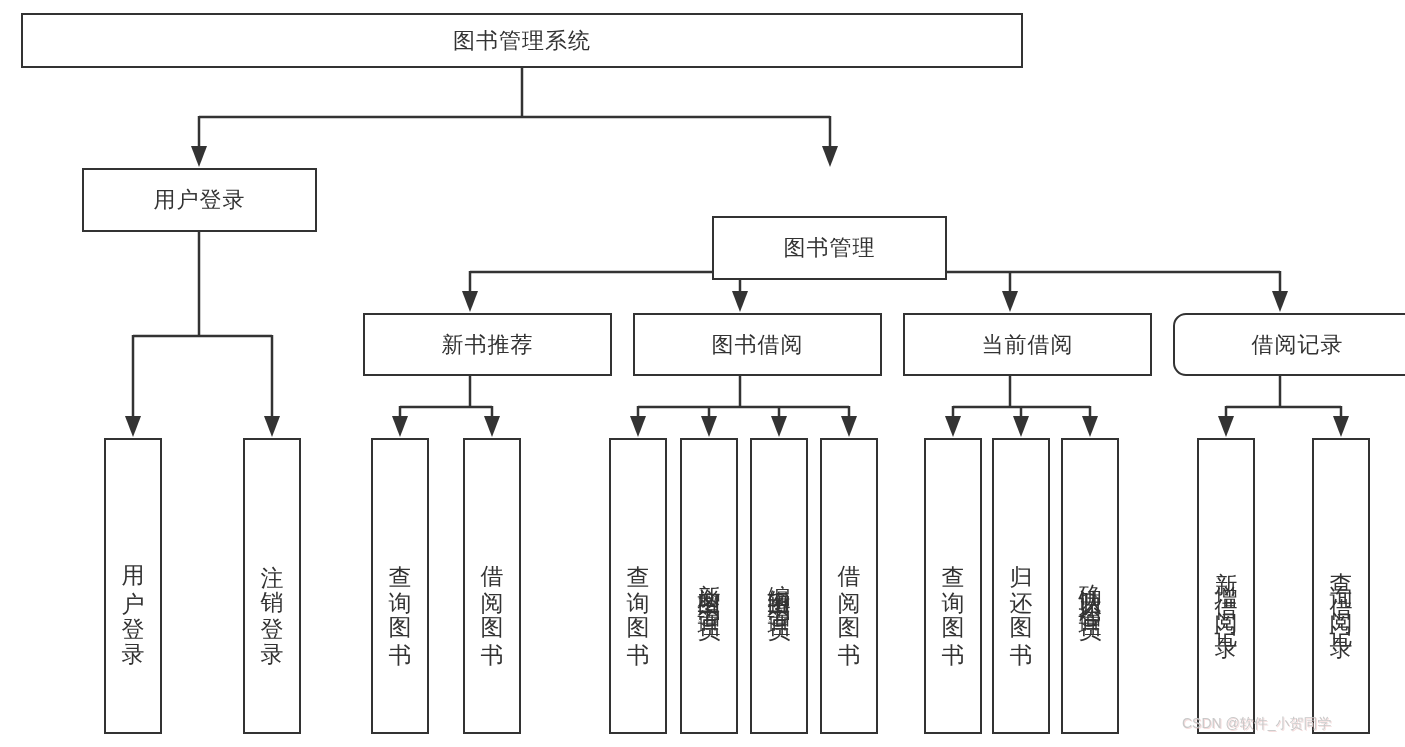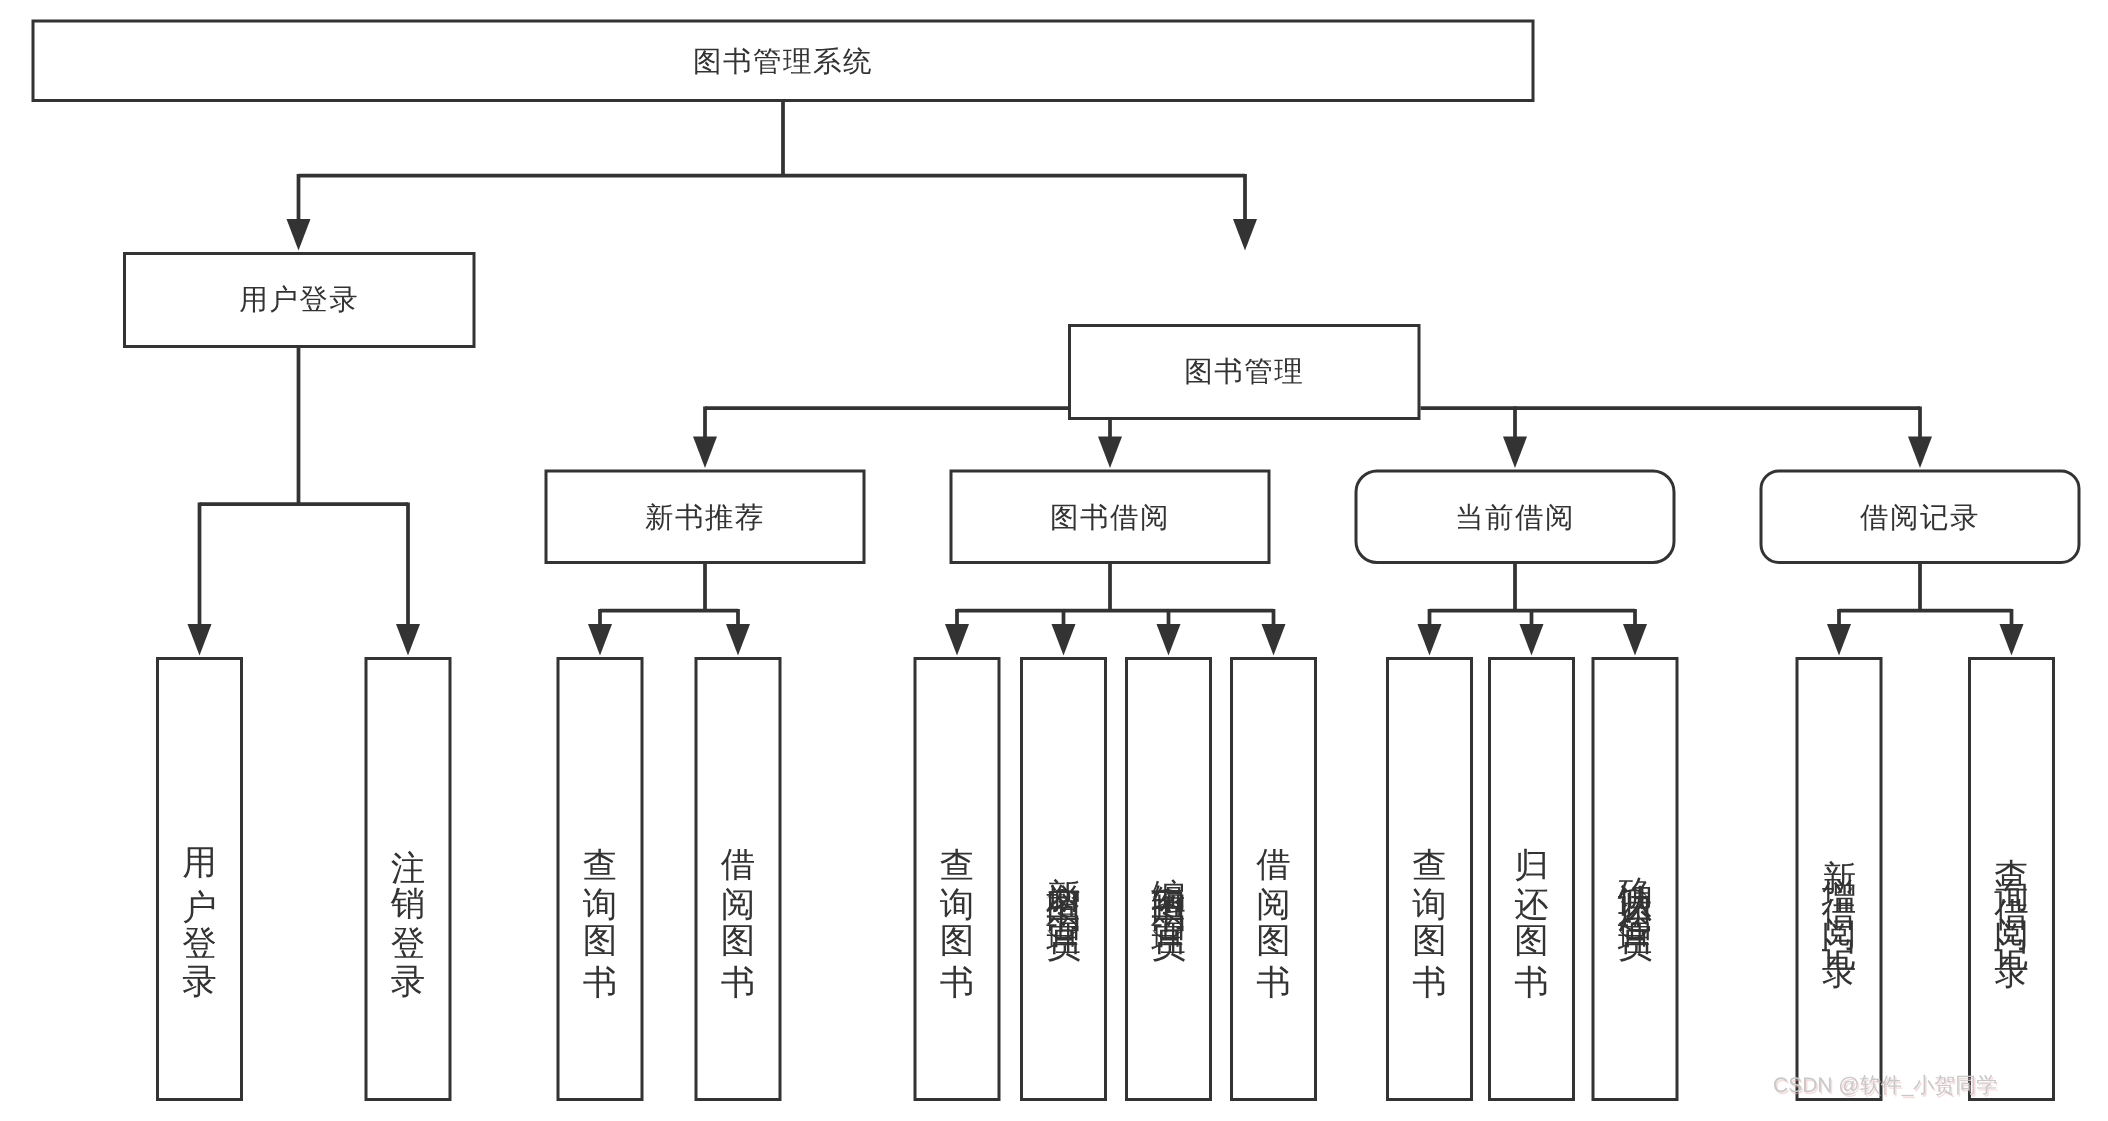--- a/index.html
+++ b/index.html
@@ -27,32 +27,32 @@
   .node{
     position:absolute;
     border:2px solid var(--line);
     background:var(--box-bg);
     display:flex;
     align-items:center;
     justify-content:center;
     color:var(--text);
   }
   .hnode{
-    font-size:19px;
+    font-size:22px;
     letter-spacing:1px;
   }
   .root{
     left:21px; top:13px; width:1002px; height:55px;
   }
   .lvl2-user{ left:82px; top:168px; width:235px; height:64px; }
   .lvl2-book{ left:712px; top:168px; width:235px; height:64px;margin-top:48px; }
-  .lvl3{ top:313px; width:214px; height:63px; }
+  .lvl3{ top:313px; width:249px; height:63px; }
   .l3-a{ left:363px; }
   .l3-b{ left:633px;font-family:Liberation Serif, serif; }
-  .l3-c{ left:903px;border-radius:15px; }
+  .l3-c{ left:903px; }
   .l3-d{ left:1173px;border-radius:13px; }
   .vnode{
     top:438px; width:58px; height:296px;
     font-size:23px;
   }
   .vnode span{
     writing-mode:vertical-rl;
     line-height:1;
     white-space:nowrap;
   }

